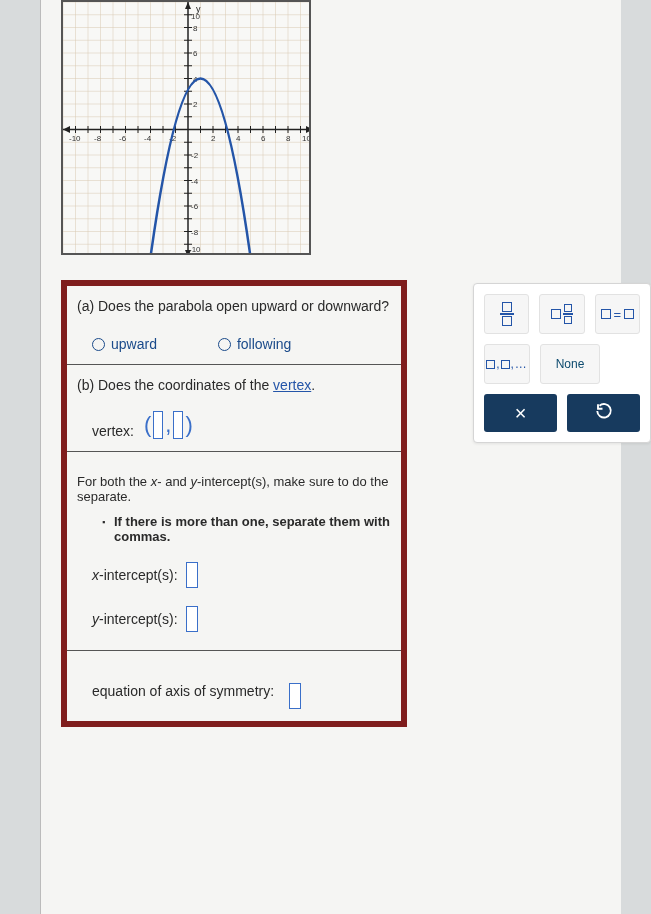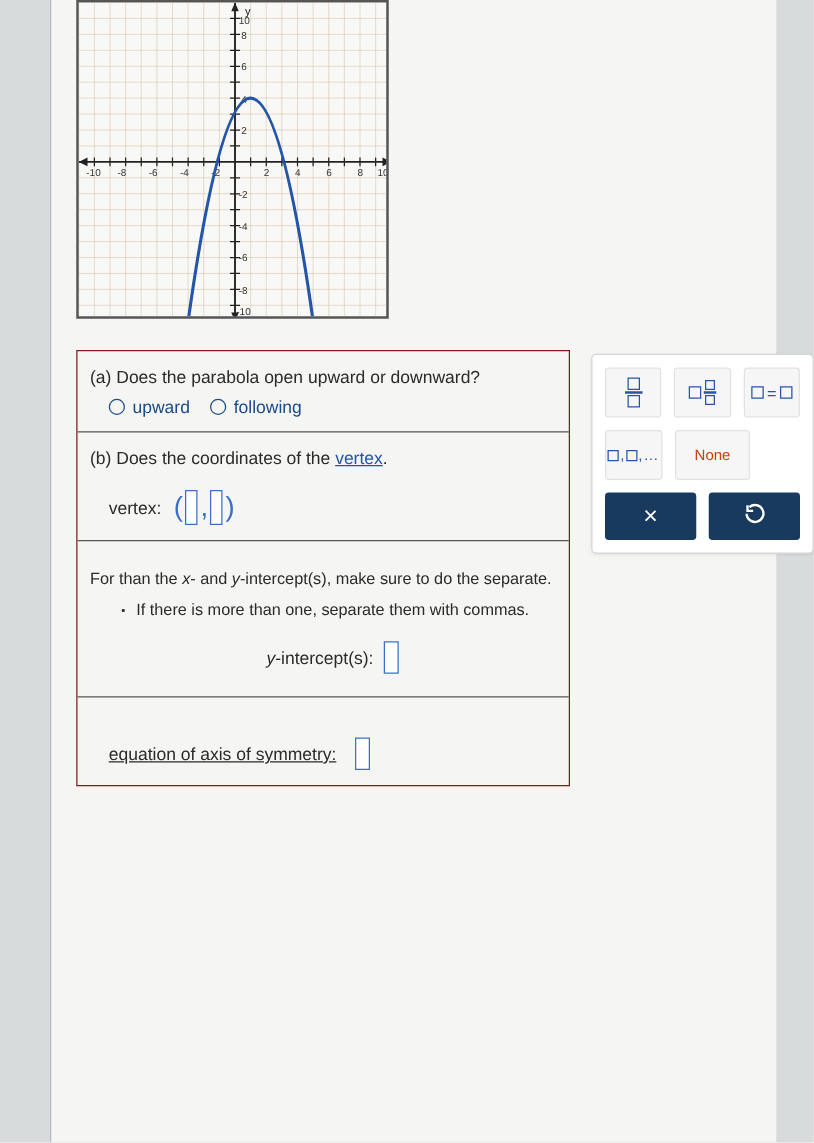--- a/index.html
+++ b/index.html
@@ -26,45 +26,45 @@
   }
   .graph {
     border: 2px solid #555;
     width: 250px;
     height: 255px;
     background: #f8f8f6;
     position: relative;
     overflow: hidden;
   }
   .table {
-    border: 1px solid #7f1d1d;
-    width: 395px;
+    border: 6px solid #7f1d1d;
+    width: 346px;
   }
   .cell {
     border-bottom: 1px solid #555;
     padding: 12px 10px;
     color: #2a2a2a;
     font-size: 14px;
   }
   .cell:last-child { border-bottom: none; }
   .link { color: #2455a8; text-decoration: underline; }
-  .radio-row { margin-top: 8px; padding-left: 15px; display: flex; gap: 16px; }
+  .radio-row { margin-top: 22px; padding-left: 15px; display: flex; gap: 61px; }
   .radio-item { display: flex; align-items: center; gap: 6px; color: #1a4a8a; }
   .radio { width: 13px; height: 13px; border: 1px solid #1a4a8a; border-radius: 50%; display: inline-block; }
-  .vertex-row { margin-top: 18px; padding-left: 15px; display: flex; align-items: center; gap: 10px; }
+  .vertex-row { margin-top: 18px; padding-left: 15px; display: flex; align-items: flex-end; gap: 10px; }
   .mathbox { border: 1.5px solid #3a6fc9; background: #fff; display: inline-block; }
   .mathbox-tall { height: 28px; width: 10px; }
   .ordered-pair { display: flex; align-items: center; font-size: 22px; color: #3a6fc9; gap: 2px; }
-  .bullets { margin-top: 10px; padding-left: 25px; font-size: 13px; }
+  .bullets { margin-top: 10px; padding-left: 25px; font-size: 13px; font-weight: bold; }
   .bullets li { margin-bottom: 2px; list-style: none; position: relative; padding-left: 12px; }
   .bullets li::before { content: "▪"; position: absolute; left: 0; font-size: 9px; top: 3px; }
   .intercept-row { margin-top: 18px; padding-left: 15px; display: flex; align-items: center; gap: 8px; font-style: italic; }
   .intercept-row .lbl { font-style: normal; }
   .sub-box { border: 1.5px solid #3a6fc9; background: #fff; width: 12px; height: 26px; display: inline-block; }
-  .axis-row { margin-top: 20px; padding-left: 15px; display: flex; align-items: center; gap: 15px; text-decoration: underline; }
+  .axis-row { margin-top: 20px; padding-left: 15px; display: flex; gap: 15px; }
 
   
   .toolbox {
     position: absolute;
     top: 283px;
     right: 0;
     width: 178px;
     background: #fff;
     border: 1px solid #d5d5d5;
     border-radius: 4px;
@@ -261,26 +261,30 @@
       <div class="vertex-row">
         <span>vertex:</span>
         <span class="ordered-pair">
           (<span class="mathbox mathbox-tall"></span>,<span class="mathbox mathbox-tall"></span>)
         </span>
       </div>
     </div>
 
     <div class="cell">
       <div style="margin-top:10px;font-size:13px;">
-        <span>For than the </span><i>x</i><span>- and </span><i>y</i><span>-intercept(s), make sure to do the separate.</span>
+        <span>For both the </span><i>x</i><span>- and </span><i>y</i><span>-intercept(s), make sure to do the separate.</span>
       </div>
       <ul class="bullets">
         <li>If there is more than one, separate them with commas.</li>
       </ul>
-      <div class="intercept-row" style="margin-bottom:6px;justify-content:center;">
+      <div class="intercept-row">
+        <span class="lbl"><i>x</i>-intercept(s):</span>
+        <span class="sub-box"></span>
+      </div>
+      <div class="intercept-row" style="margin-bottom:6px;">
         <span class="lbl"><i>y</i>-intercept(s):</span>
         <span class="sub-box"></span>
       </div>
     </div>
 
     <div class="cell">
       <div class="axis-row">
         <span>equation of axis of symmetry:</span>
         <span class="sub-box"></span>
       </div>
@@ -314,21 +318,21 @@
       </span>
     </div>
   </div>
   <div class="tb-row">
     <div class="tb-btn">
       <span class="list-icon">
         <span class="sq"></span>,<span class="sq"></span>,<span style="letter-spacing:1px;">…</span>
       </span>
     </div>
     <div class="tb-btn wide">
-      <span style="color:#c2410c;font-size:12px;">None</span>
+      <span style="color:#0c4a6e;font-size:12px;">None</span>
     </div>
   </div>
   <div class="action-row">
     <div class="action-btn action-close">
       <span style="font-size:20px;">×</span>
     </div>
     <div class="action-btn action-reset">
       <span>
         <svg width="18" height="18" viewBox="0 0 24 24" fill="none" stroke="#fff" stroke-width="2.5">
             <path d="M3 12 a9 9 0 1 0 3 -7"></path>

